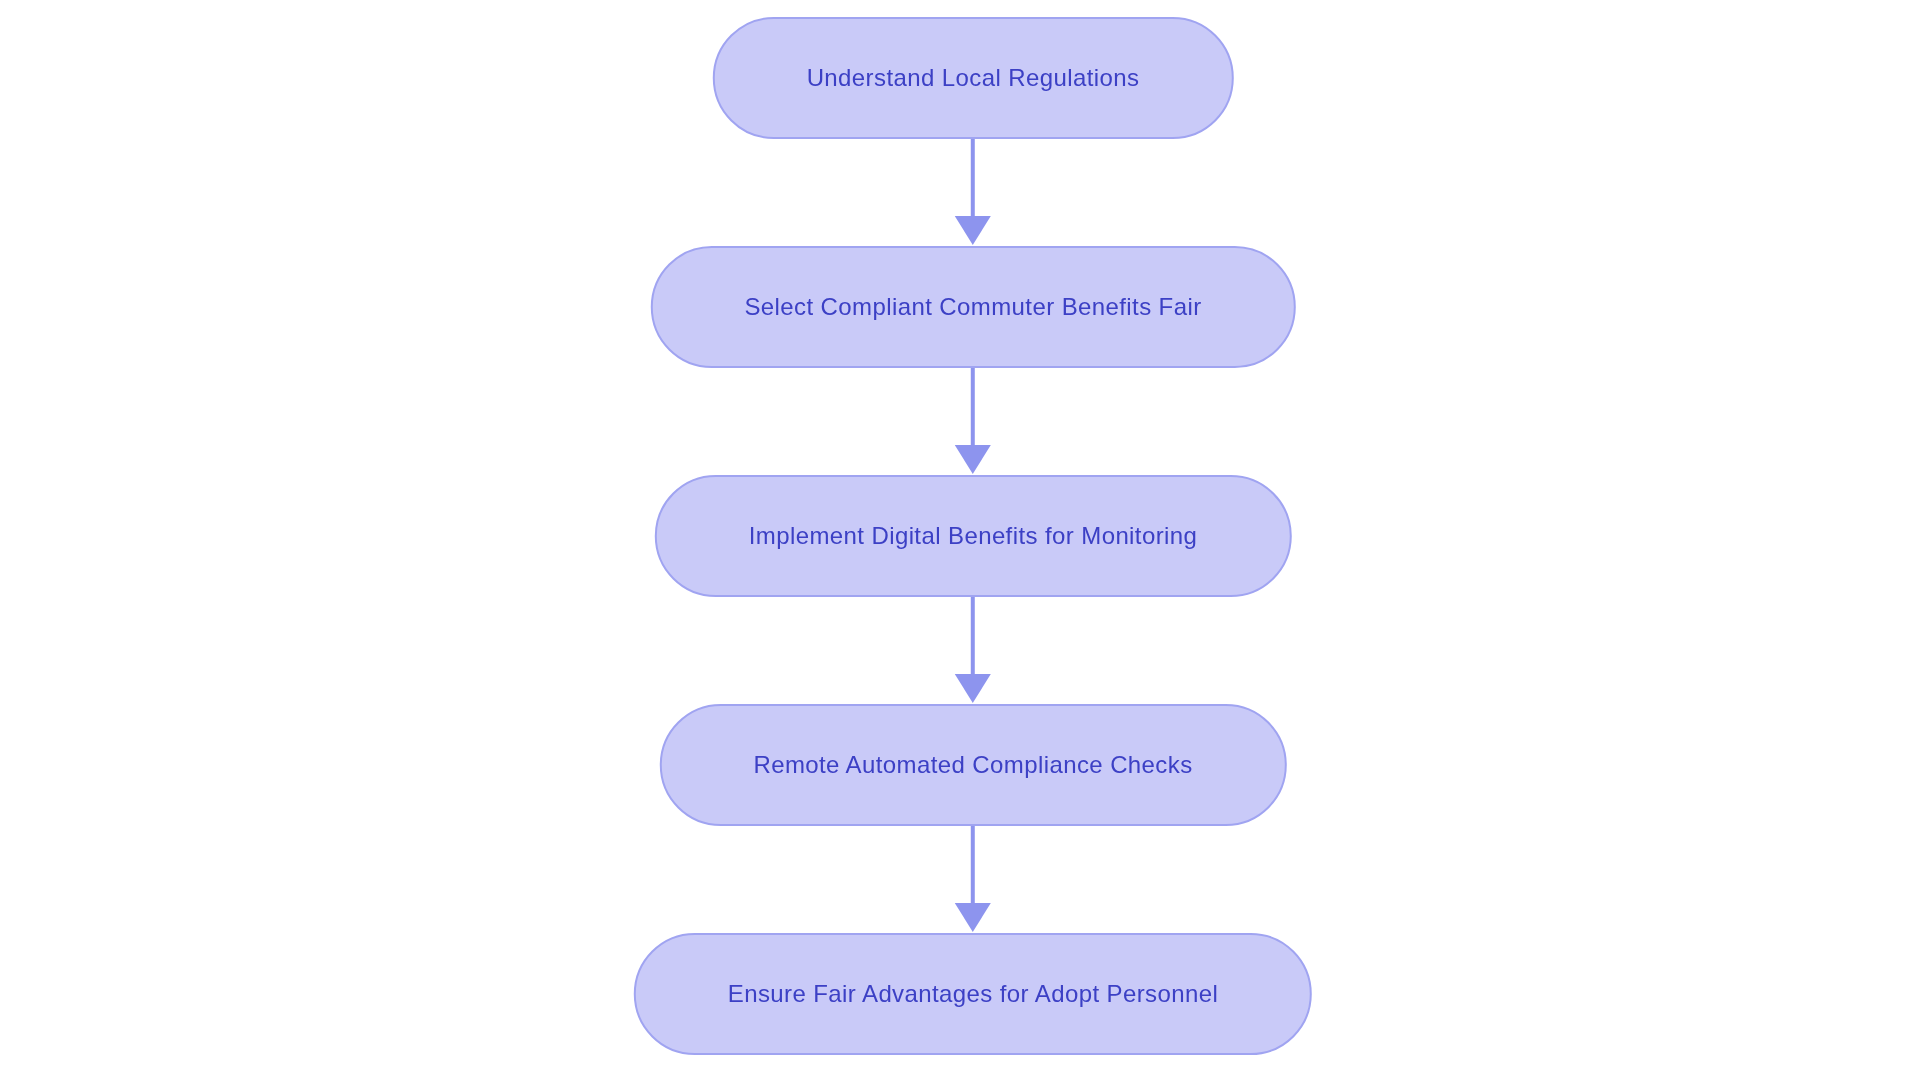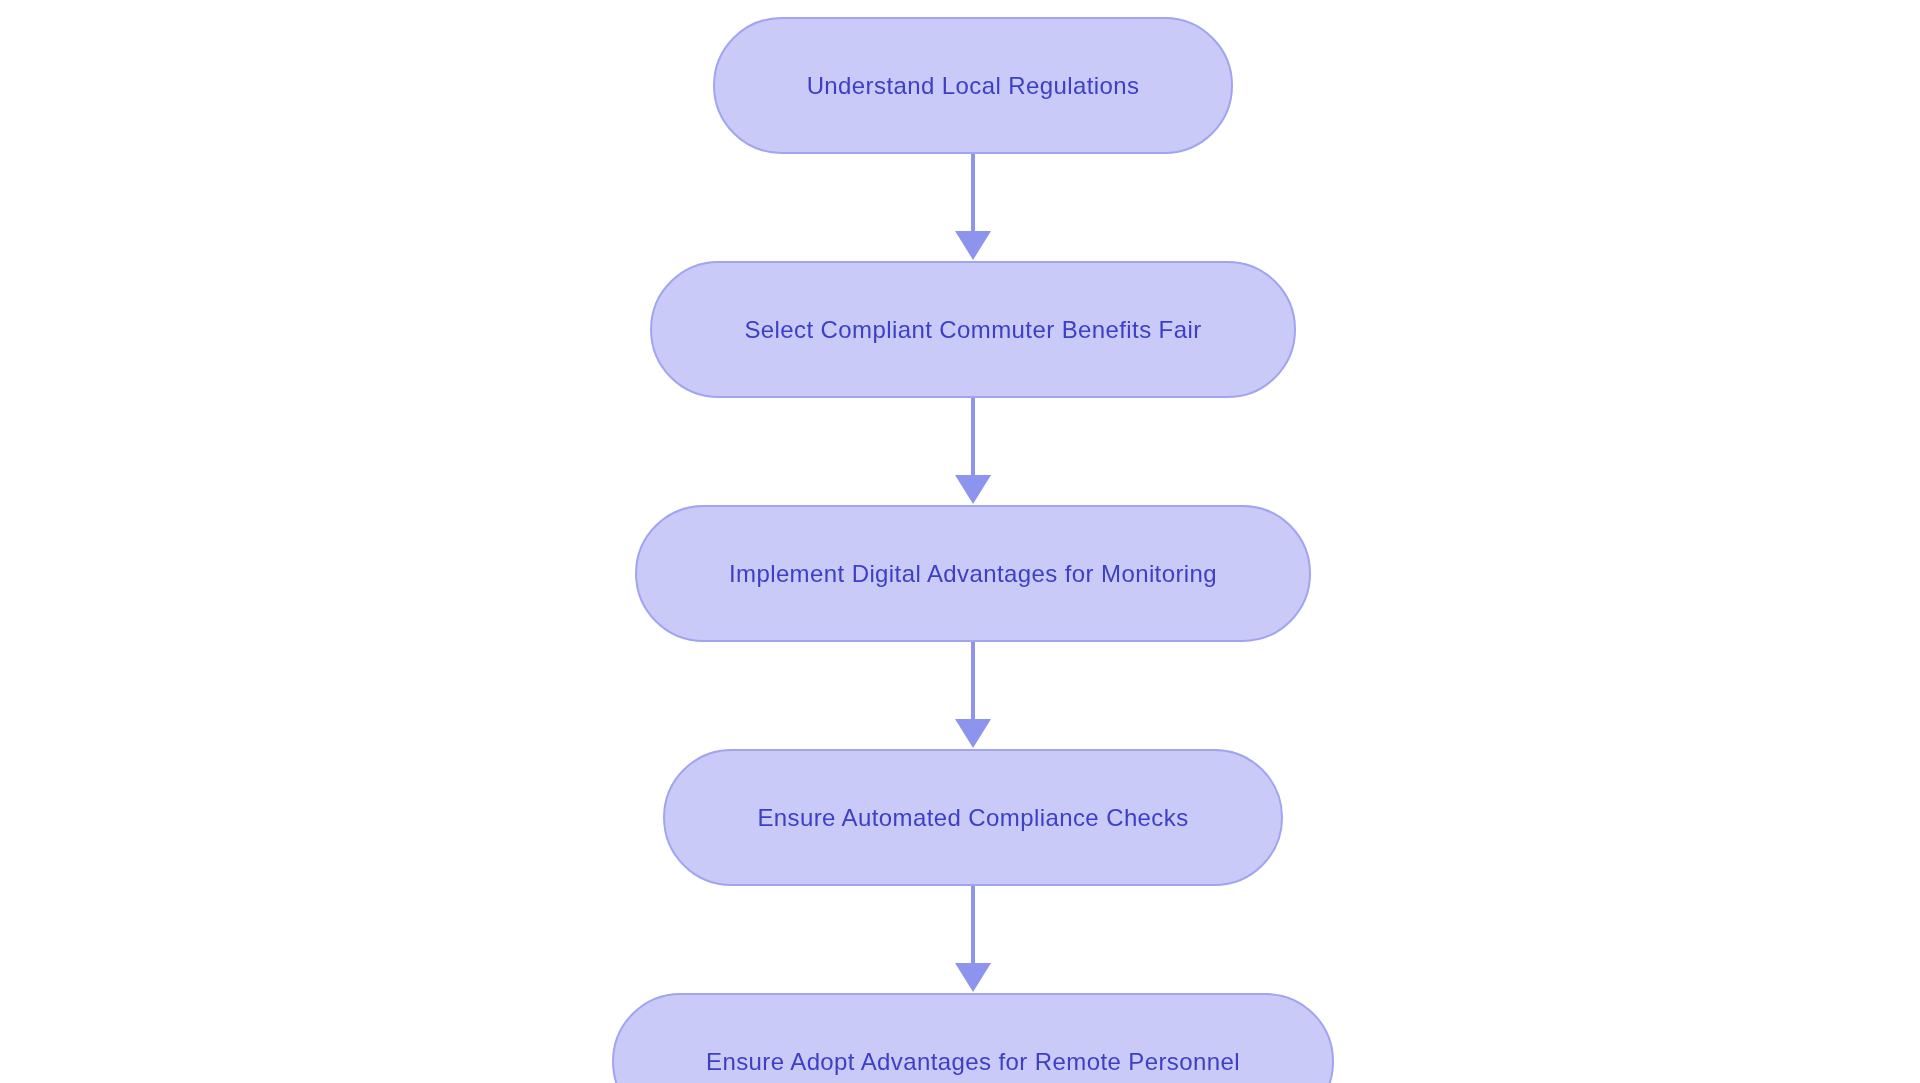--- a/index.html
+++ b/index.html
@@ -20,21 +20,21 @@
   .flow{
     position:absolute;
     top:17px;
     left:50%;
     transform:translateX(calc(-50% + 13px));
     display:flex;
     flex-direction:column;
     align-items:center;
   }
   .node{
-    height:137px;
+    height:122px;
     box-sizing:border-box;
     background:var(--node-fill);
     border:2px solid var(--node-border);
     border-radius:999px;
     color:var(--node-text);
     display:flex;
     align-items:center;
     padding:16px 92px;
     white-space:nowrap;
     font-size:24px;
@@ -69,38 +69,38 @@
   </div>
 
   <div class="connector">
     <svg width="38" height="107" viewBox="0 0 38 107" aria-hidden="true">
       <line x1="19" y1="0" x2="19" y2="80" stroke="currentColor" stroke-width="4"></line>
       <path d="M 1 77 L 37 77 L 19 106 Z" fill="currentColor"></path>
     </svg>
   </div>
 
   <div class="node">
-    <span>Implement Digital Advantages for Monitoring</span>
+    <span>Implement Digital Benefits for Monitoring</span>
   </div>
 
   <div class="connector">
     <svg width="38" height="107" viewBox="0 0 38 107" aria-hidden="true">
       <line x1="19" y1="0" x2="19" y2="80" stroke="currentColor" stroke-width="4"></line>
       <path d="M 1 77 L 37 77 L 19 106 Z" fill="currentColor"></path>
     </svg>
   </div>
 
   <div class="node">
-    <span>Ensure Automated Compliance Checks</span>
+    <span>Remote Automated Compliance Checks</span>
   </div>
 
   <div class="connector">
     <svg width="38" height="107" viewBox="0 0 38 107" aria-hidden="true">
       <line x1="19" y1="0" x2="19" y2="80" stroke="currentColor" stroke-width="4"></line>
       <path d="M 1 77 L 37 77 L 19 106 Z" fill="currentColor"></path>
     </svg>
   </div>
 
   <div class="node">
-    <span>Ensure Adopt Advantages for Remote Personnel</span>
+    <span>Ensure Fair Advantages for Adopt Personnel</span>
   </div>
 
 </div>
 
 </body></html>

